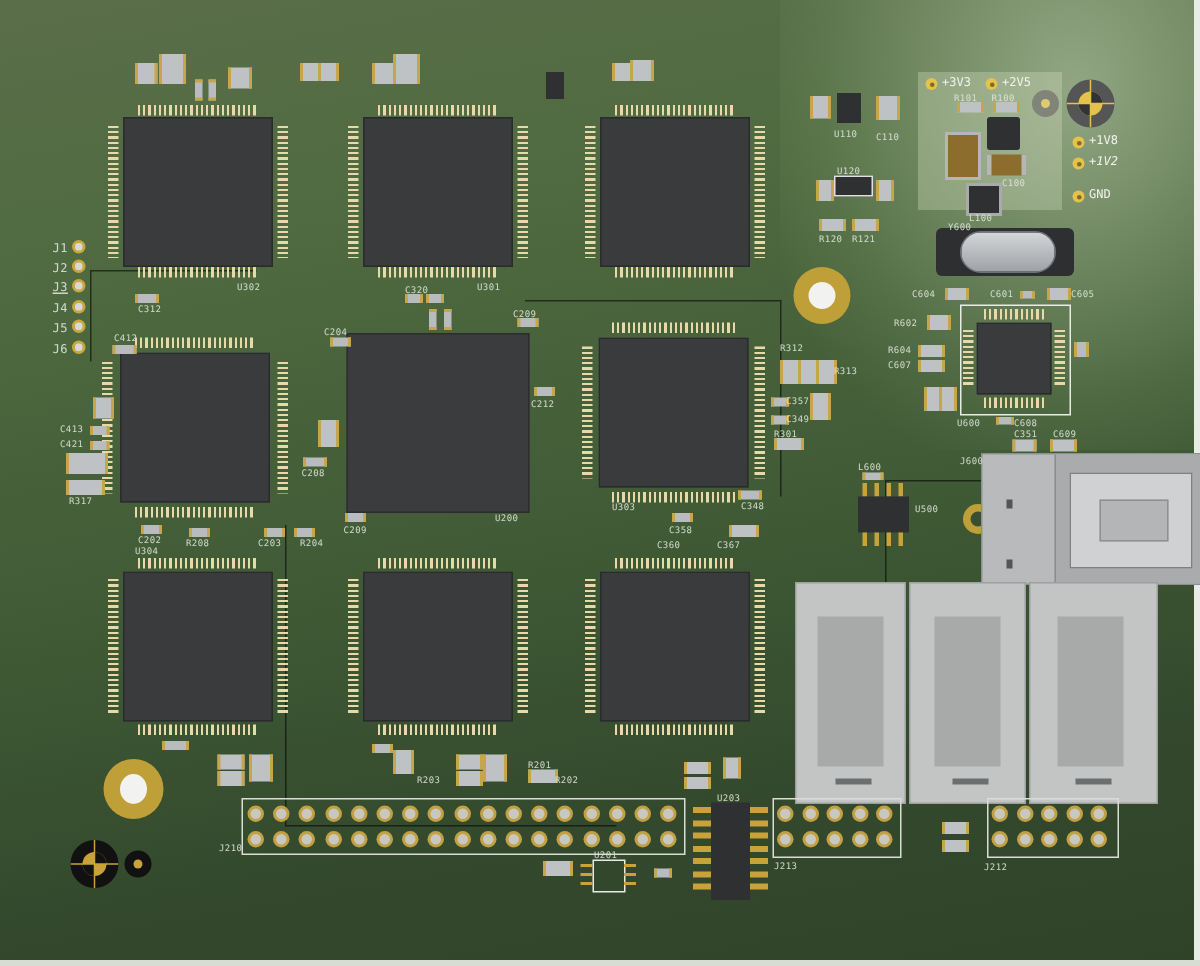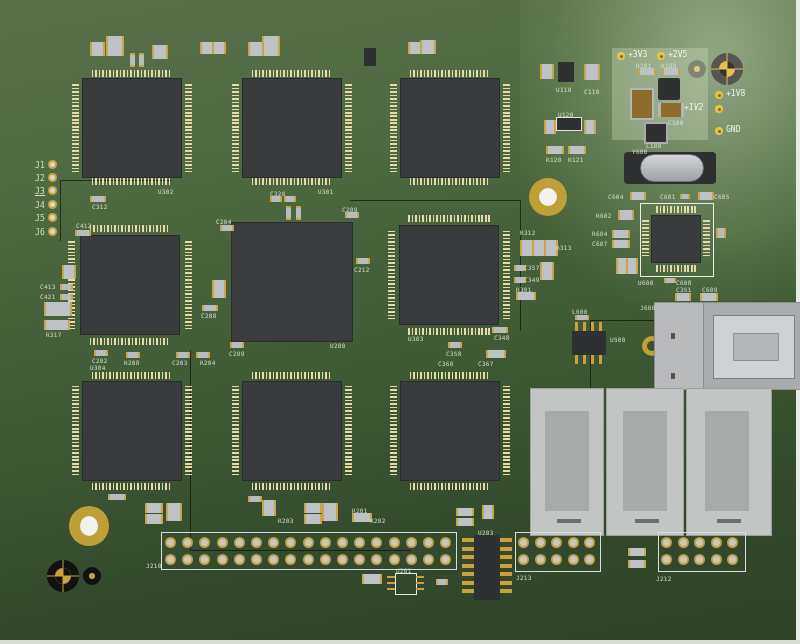--- a/index.html
+++ b/index.html
@@ -266,21 +266,21 @@
 
   <div style="position:absolute;left:612px;top:48px;width:96px;height:92px;background:rgba(210,220,190,0.35);"></div>
 
   <div class="tp" style="left:617px;top:52px;"></div>
   <span class="tp-label" style="left:628px;top:50px;">+3V3</span>
   <div class="tp" style="left:657px;top:52px;"></div>
   <span class="tp-label" style="left:668px;top:50px;">+2V5</span>
   <div class="tp" style="left:715px;top:91px;"></div>
   <span class="tp-label" style="left:726px;top:89px;">+1V8</span>
   <div class="tp" style="left:715px;top:105px;"></div>
-  <span class="tp-label" style="left:684px;top:103px;font-style:italic;">+1V2</span>
+  <span class="tp-label" style="left:726px;top:103px;font-style:italic;">+1V2</span>
   <div class="tp" style="left:715px;top:127px;"></div>
   <span class="tp-label" style="left:726px;top:125px;">GND</span>
 
   <div class="smd big" style="left:638px;top:68px;width:14px;height:7px;"></div>
   <span class="silk" style="left:636px;top:62px;">R101</span>
   <div class="smd big" style="left:662px;top:68px;width:14px;height:7px;"></div>
   <span class="silk" style="left:661px;top:62px;">R100</span>
   <div class="soic" style="left:658px;top:78px;width:22px;height:22px;border-radius:2px;"></div>
   <div style="position:absolute;left:630px;top:88px;width:20px;height:28px;background:#8c6d2e;border:2px solid #b4b6b8;"></div>
   <div style="position:absolute;left:658px;top:103px;width:20px;height:14px;background:#8c6d2e;border-left:3px solid #b4b6b8;border-right:3px solid #b4b6b8;"></div>

